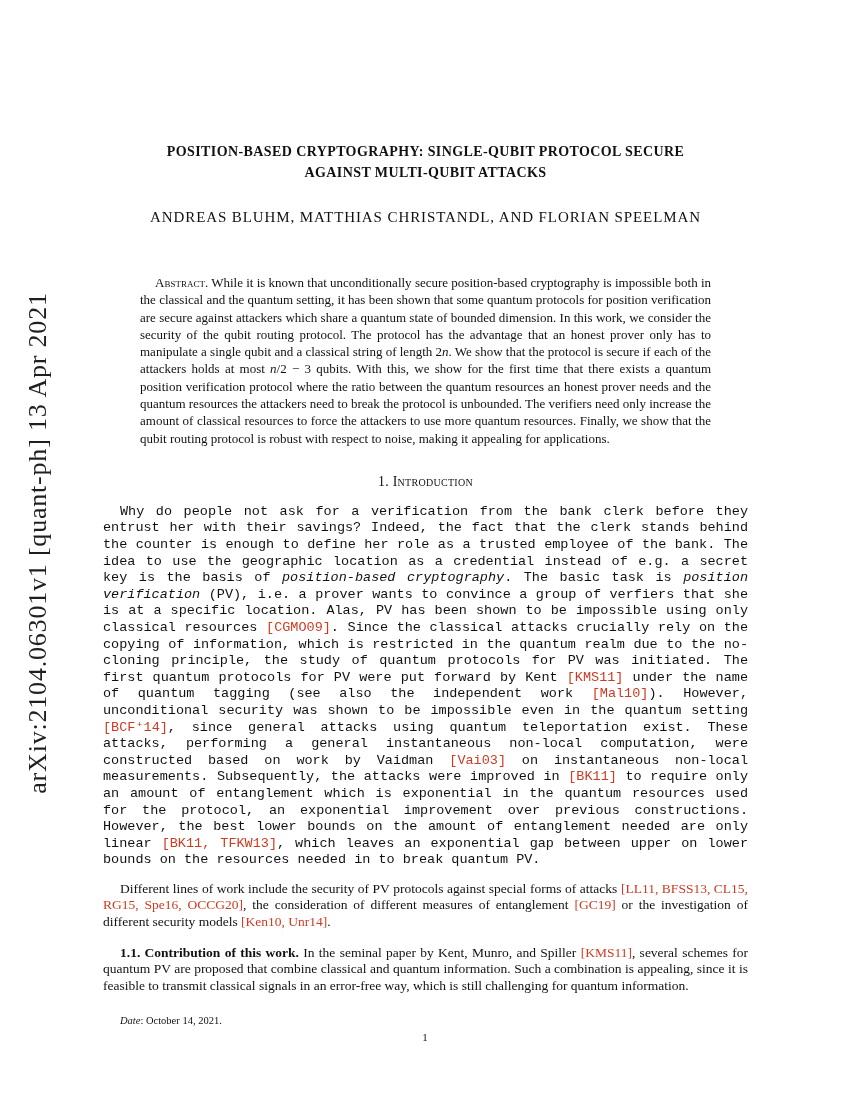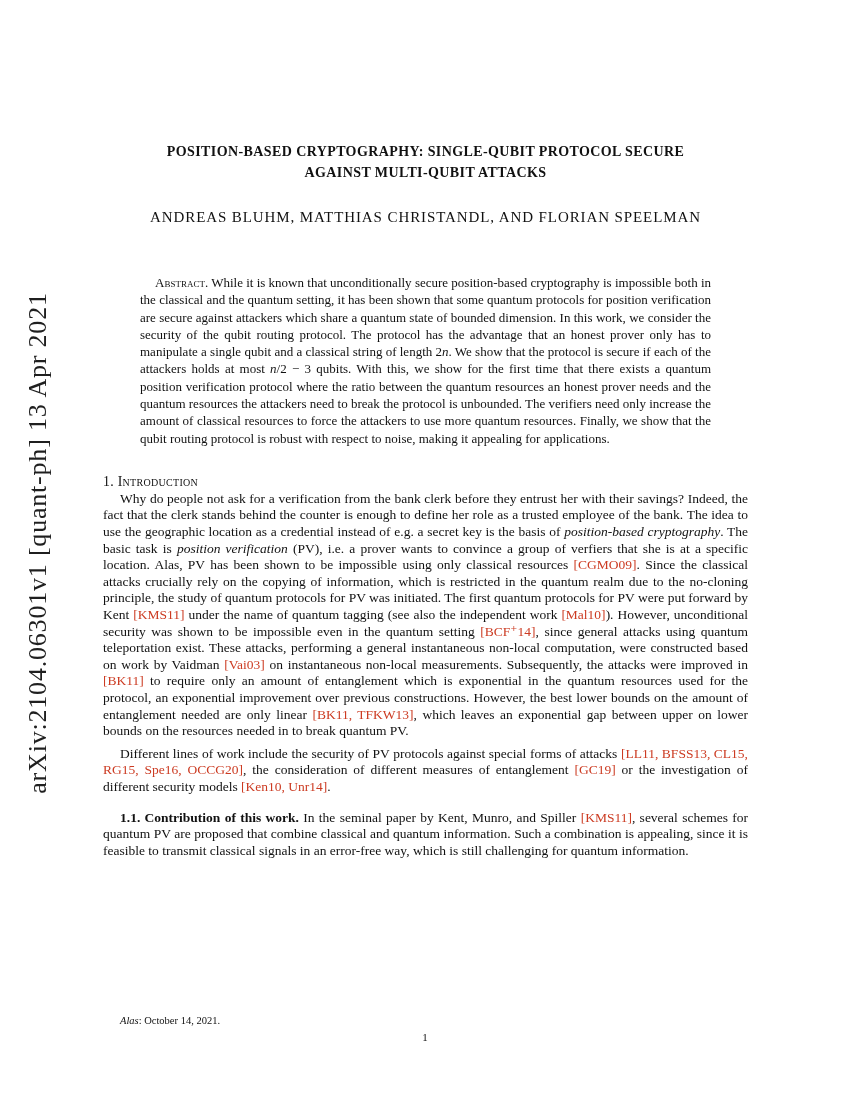--- a/index.html
+++ b/index.html
@@ -44,30 +44,31 @@
     font-size:13px;
     line-height:1.33;
     text-align:justify;
     text-indent:15px;
   }
   .section-heading {
     margin-top:27px;
     font-weight:400;
     font-variant:small-caps;
     font-size:13.8px;
+    text-align:center;
     letter-spacing:0.3px;
   }
   .body-par {
-    margin-top:6px;
+    margin-top:12px;
     font-size:13.5px;
     line-height:1.23;
     text-align:justify;
     text-indent:17px;
   }
-  .body-par.first { margin-top:1px; }
+  .body-par.first { margin-top:14px;font-family:Liberation Mono, monospace; }
   .body-par.contribution { margin-top:14px; }
   .seg-i { font-style:italic; }
   .seg-b { font-weight:bold;margin-top:36px; }
   .seg-sc { font-variant:small-caps; }
   .seg-c { color:var(--cite-color, #cc3b22); }
   .date-line {
     position:absolute;
     left:120px; top:1015px;
     font-size:10.5px;
   }
@@ -98,18 +99,18 @@
     <p class="abstract"><span class="seg-sc">Abstract.</span><span class="seg-n"> While it is known that unconditionally secure position-based cryptography is impossible both in the classical and the quantum setting, it has been shown that some quantum protocols for position verification are secure against attackers which share a quantum state of bounded dimension. In this work, we consider the security of the qubit routing protocol. The protocol has the advantage that an honest prover only has to manipulate a single qubit and a classical string of length 2</span><span class="seg-i">n</span><span class="seg-n">. We show that the protocol is secure if each of the attackers holds at most </span><span class="seg-i">n</span><span class="seg-n">/2 − 3 qubits. With this, we show for the first time that there exists a quantum position verification protocol where the ratio between the quantum resources an honest prover needs and the quantum resources the attackers need to break the protocol is unbounded. The verifiers need only increase the amount of classical resources to force the attackers to use more quantum resources. Finally, we show that the qubit routing protocol is robust with respect to noise, making it appealing for applications.</span></p>
 
     <h2 class="section-heading">1. Introduction</h2>
 
     <p class="body-par first"><span class="seg-n">Why do people not ask for a verification from the bank clerk before they entrust her with their savings? Indeed, the fact that the clerk stands behind the counter is enough to define her role as a trusted employee of the bank. The idea to use the geographic location as a credential instead of e.g. a secret key is the basis of </span><span class="seg-i">position-based cryptography</span><span class="seg-n">. The basic task is </span><span class="seg-i">position verification</span><span class="seg-n"> (PV), i.e. a prover wants to convince a group of verfiers that she is at a specific location. Alas, PV has been shown to be impossible using only classical resources </span><span class="seg-c">[CGMO09]</span><span class="seg-n">. Since the classical attacks crucially rely on the copying of information, which is restricted in the quantum realm due to the no-cloning principle, the study of quantum protocols for PV was initiated. The first quantum protocols for PV were put forward by Kent </span><span class="seg-c">[KMS11]</span><span class="seg-n"> under the name of quantum tagging (see also the independent work </span><span class="seg-c">[Mal10]</span><span class="seg-n">). However, unconditional security was shown to be impossible even in the quantum setting </span><span class="seg-c">[BCF⁺14]</span><span class="seg-n">, since general attacks using quantum teleportation exist. These attacks, performing a general instantaneous non-local computation, were constructed based on work by Vaidman </span><span class="seg-c">[Vai03]</span><span class="seg-n"> on instantaneous non-local measurements. Subsequently, the attacks were improved in </span><span class="seg-c">[BK11]</span><span class="seg-n"> to require only an amount of entanglement which is exponential in the quantum resources used for the protocol, an exponential improvement over previous constructions. However, the best lower bounds on the amount of entanglement needed are only linear </span><span class="seg-c">[BK11, TFKW13]</span><span class="seg-n">, which leaves an exponential gap between upper on lower bounds on the resources needed in to break quantum PV.</span></p>
     <p class="body-par"><span class="seg-n">Different lines of work include the security of PV protocols against special forms of attacks </span><span class="seg-c">[LL11, BFSS13, CL15, RG15, Spe16, OCCG20]</span><span class="seg-n">, the consideration of different measures of entanglement </span><span class="seg-c">[GC19]</span><span class="seg-n"> or the investigation of different security models </span><span class="seg-c">[Ken10, Unr14]</span><span class="seg-n">.</span></p>
     <p class="body-par contribution"><span class="seg-b">1.1. Contribution of this work.</span><span class="seg-n"> In the seminal paper by Kent, Munro, and Spiller </span><span class="seg-c">[KMS11]</span><span class="seg-n">, several schemes for quantum PV are proposed that combine classical and quantum information. Such a combination is appealing, since it is feasible to transmit classical signals in an error-free way, which is still challenging for quantum information.</span></p>
   </div>
 
   <div class="date-line">
-    <span class="seg-i">Alas</span><span>: October 14, 2021.</span>
+    <span class="seg-i">Date</span><span>: October 14, 2021.</span>
   </div>
 
   <div class="page-number">1</div>
 
 </div>
 
 </body></html>

